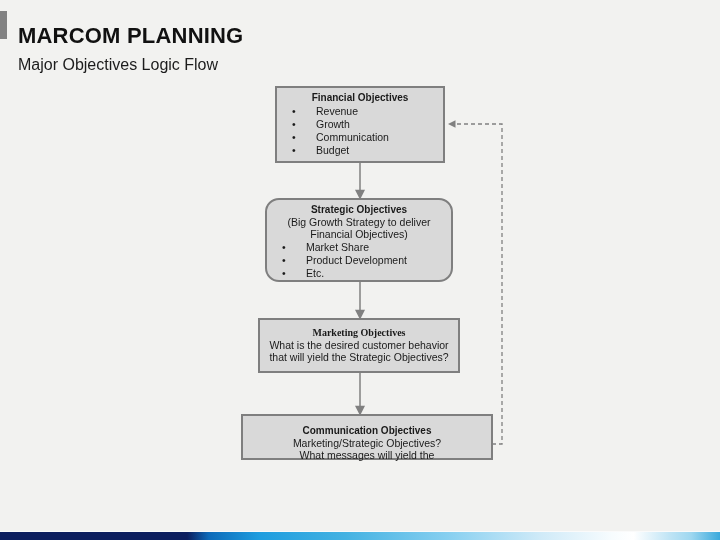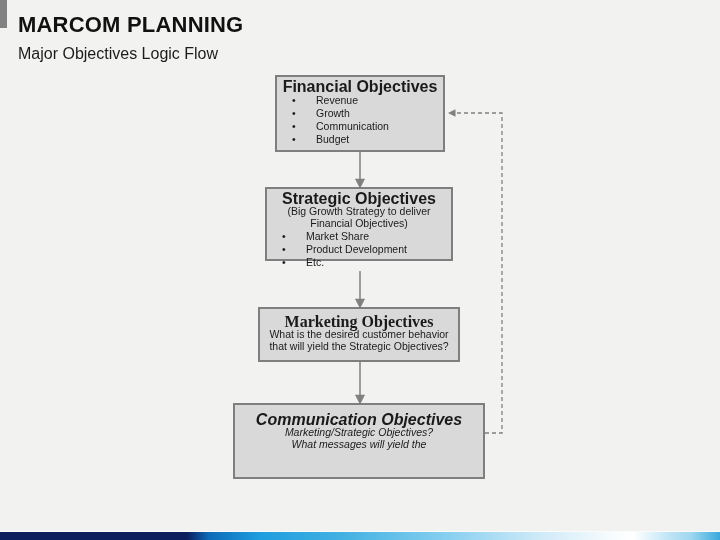--- a/index.html
+++ b/index.html
@@ -4,21 +4,21 @@
 <style>
   html, body { margin: 0; padding: 0; }
   body {
     width: 720px; height: 540px;
     font-family: "Liberation Sans", sans-serif;
     background: #f2f2f0;
     position: relative;
     overflow: hidden;
     color: #1a1a1a;
   }
-  .slide { position: absolute; inset: 0; }
+  .slide { position: absolute; inset: 0; margin-top: 11px; }
 
   .edge-accent {
     position: absolute; left: 0; top: 0;
     width: 7px; height: 28px;
     background: #828282;
   }
 
   .slide-title {
     position: absolute; left: 18px; top: 12px;
     font-size: 22px; font-weight: bold;
@@ -33,31 +33,31 @@
   .box {
     position: absolute;
     background: #d9d9d9;
     border: 2px solid #7f7f7f;
     box-sizing: border-box;
     font-size: 10.5px;
     color: #1a1a1a;
   }
   .box-title {
     text-align: center; font-weight: bold;
-    font-size: 16px; line-height: 13px; margin-top: 3px;
+    font-size: 10px; line-height: 13px; margin-top: 3px;
   }
   .box ul { margin: 1px 0 0 0; padding: 0 0 0 26px; list-style: none; }
   .box li { position: relative; line-height: 13px; padding-left: 13px; }
   .box li::before { content: "\2022"; position: absolute; left: -11px; }
   .center-line { text-align: center; line-height: 12px; }
 
   .box-financial     { left: 275px; top: 75px;  width: 170px; height: 77px; }
-  .box-strategic     { left: 265px; top: 187px; width: 188px; height: 74px; }
+  .box-strategic     { left: 265px; top: 187px; width: 188px; height: 84px; border-radius: 14px; }
   .box-marketing     { left: 258px; top: 307px; width: 202px; height: 55px; }
-  .box-communication { left: 233px; top: 403px; width: 252px; height: 76px; font-style: italic; }
+  .box-communication { left: 241px; top: 403px; width: 252px; height: 46px; }
 
   .box-marketing .box-title { margin-top: 6px; font-family: Liberation Serif, serif; }
   .box-communication .box-title { margin-top: 8px; }
 
   .connector-layer {
     position: absolute; left: 0; top: 0;
     width: 720px; height: 540px;
     pointer-events: none;
   }
 

